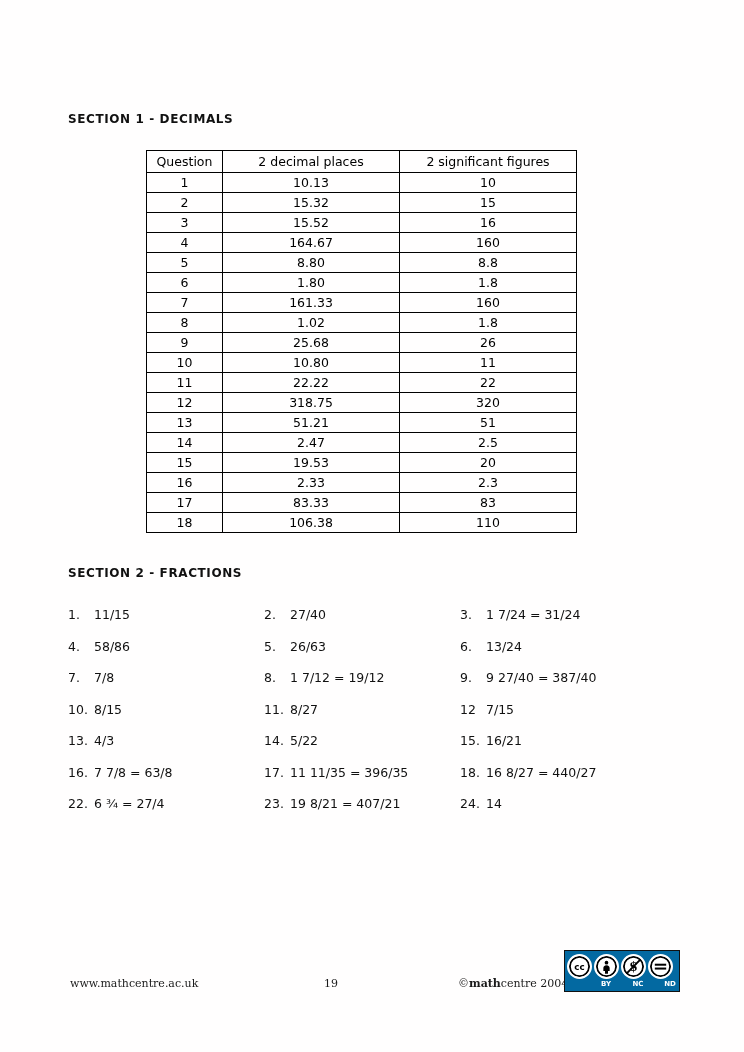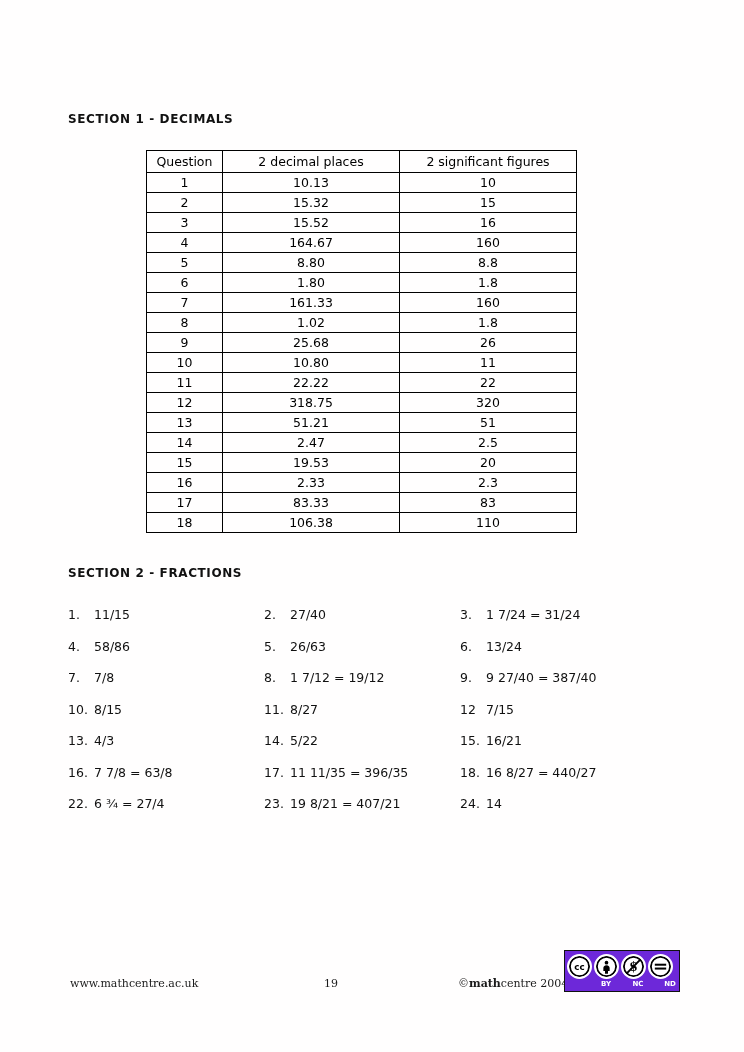--- a/index.html
+++ b/index.html
@@ -138,21 +138,21 @@
   }
   .footer-copy b { font-weight: bold; }
 
   
   .cc-badge {
     position: absolute;
     left: 564px;
     top: -25px;
     width: 116px;
     height: 42px;
-    background: #6d28d9;
+    background: #0369a1;
     border: 1px solid #111;
     box-sizing: border-box;
     display: flex;
     flex-direction: column;
     justify-content: flex-start;
     padding: 2px 2px 0 2px;
   }
   .cc-icons {
     display: flex;
     gap: 2px;

